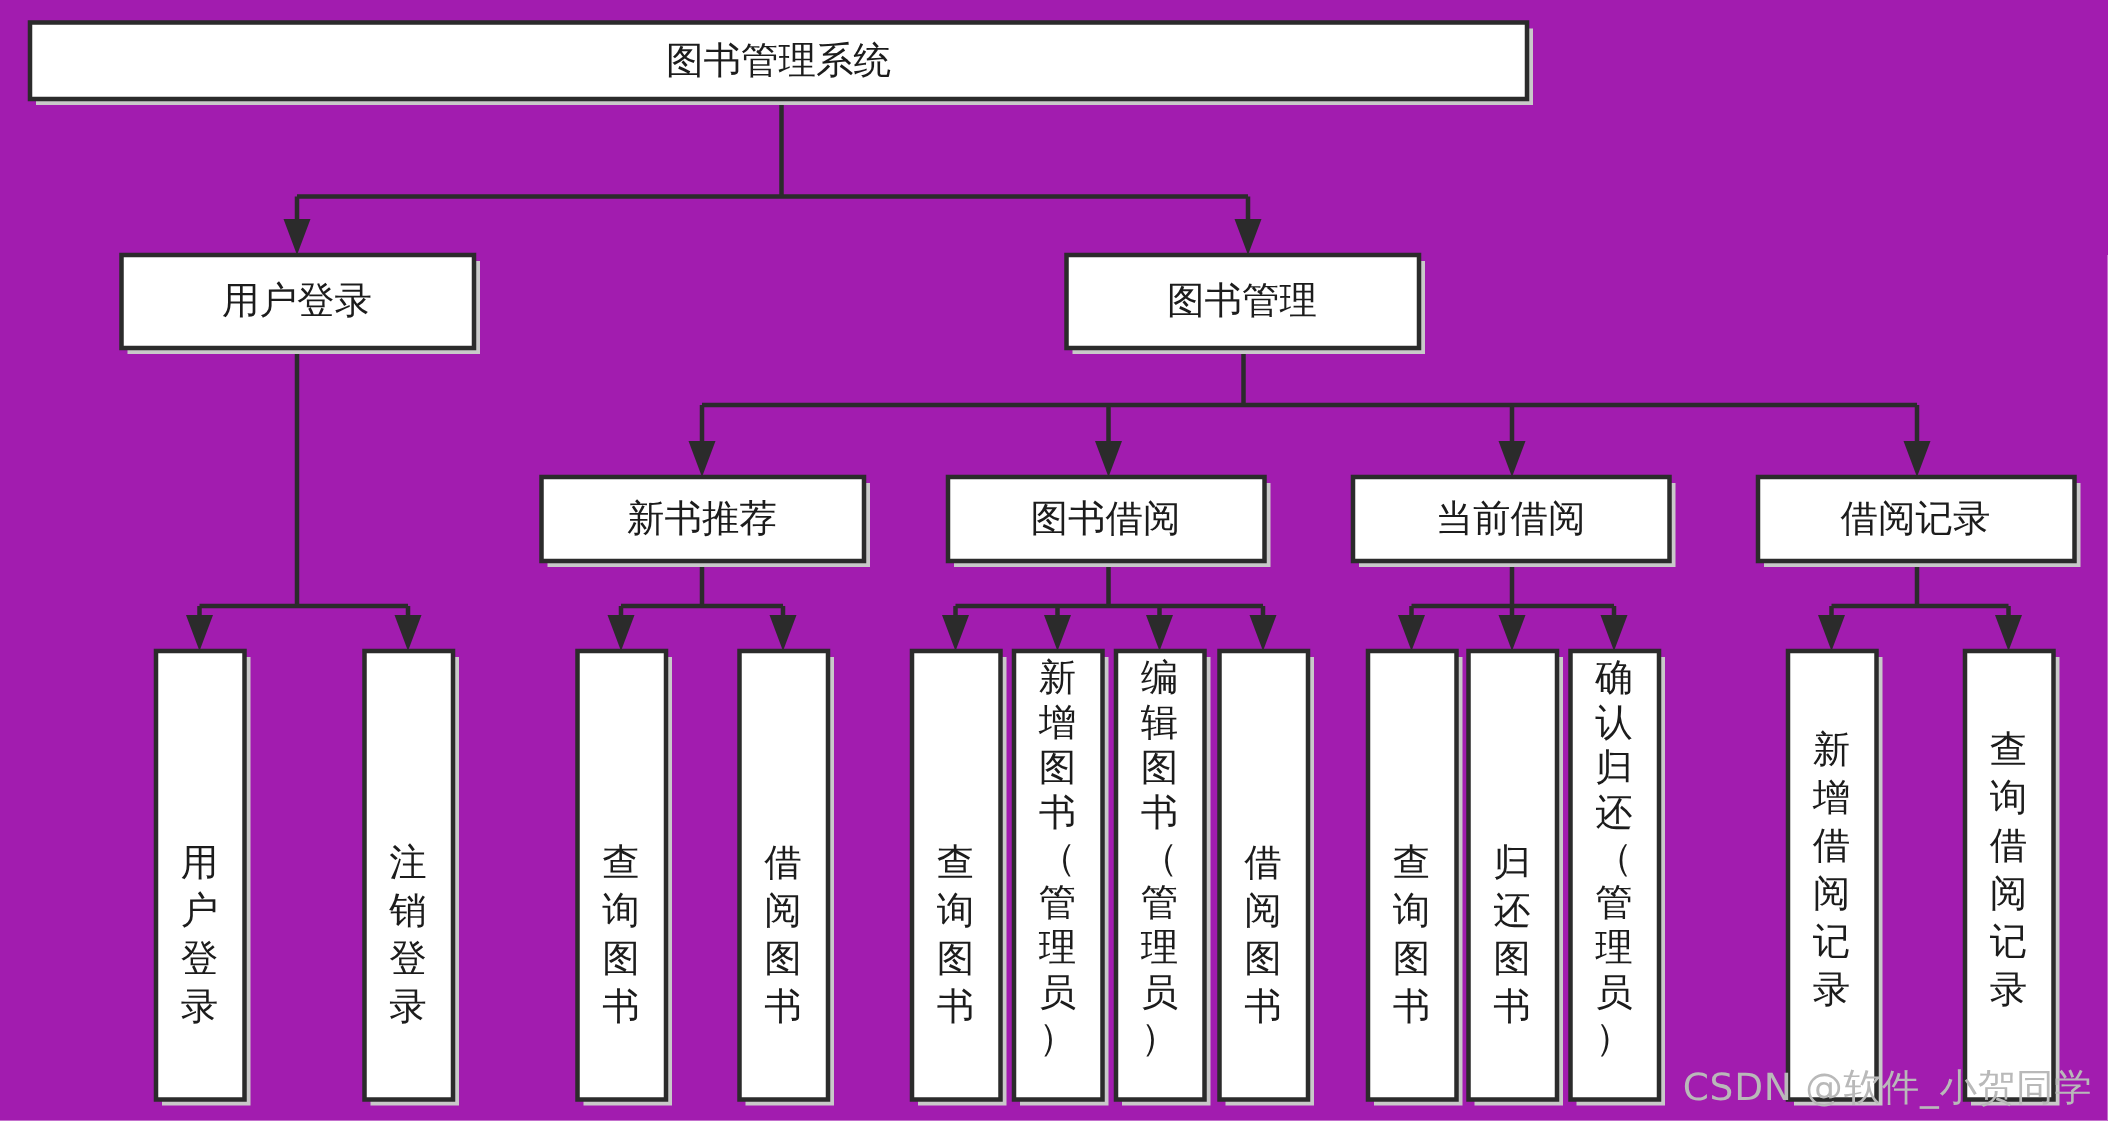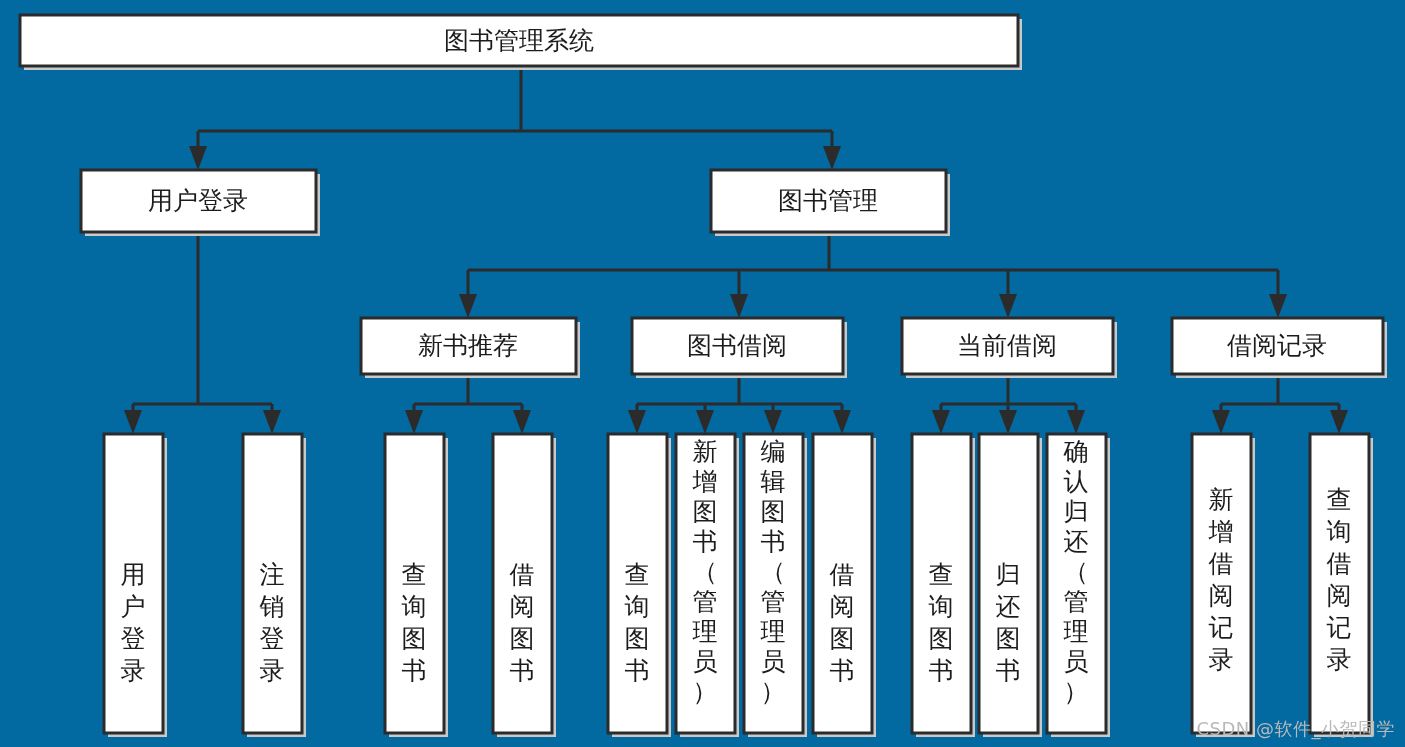--- a/index.html
+++ b/index.html
@@ -10,21 +10,21 @@
   body {
     width: 1405px;
     height: 747px;
     font-family: "DejaVu Sans", "Liberation Sans", sans-serif;
     overflow: hidden;
   }
   #diagram-root {
     position: relative;
     width: 1405px;
     height: 747px;
-    background: #0369a1;
+    background: #a21caf;
   }
   svg.flow {
     position: absolute;
     left: 0;
     top: 0;
     width: 1405px;
     height: 747px;
     display: block;
   }
   .node-rect {
@@ -58,21 +58,21 @@
     font-family: "DejaVu Sans", "Liberation Sans", sans-serif;
     font-size: 25px;
     fill: #1c1c1c;
     text-anchor: middle;
   }
   .watermark {
     position: absolute;
     right: 10px;
     bottom: 6px;
     font-family: "DejaVu Sans", "Liberation Sans", sans-serif;
-    font-size: 18px;
+    font-size: 25px;
     color: #b9b9b9;
     white-space: nowrap;
     letter-spacing: 0.5px;
     user-select: none;
   }
 </style>
 </head>
 <body>
 
 <div id="diagram-root">

